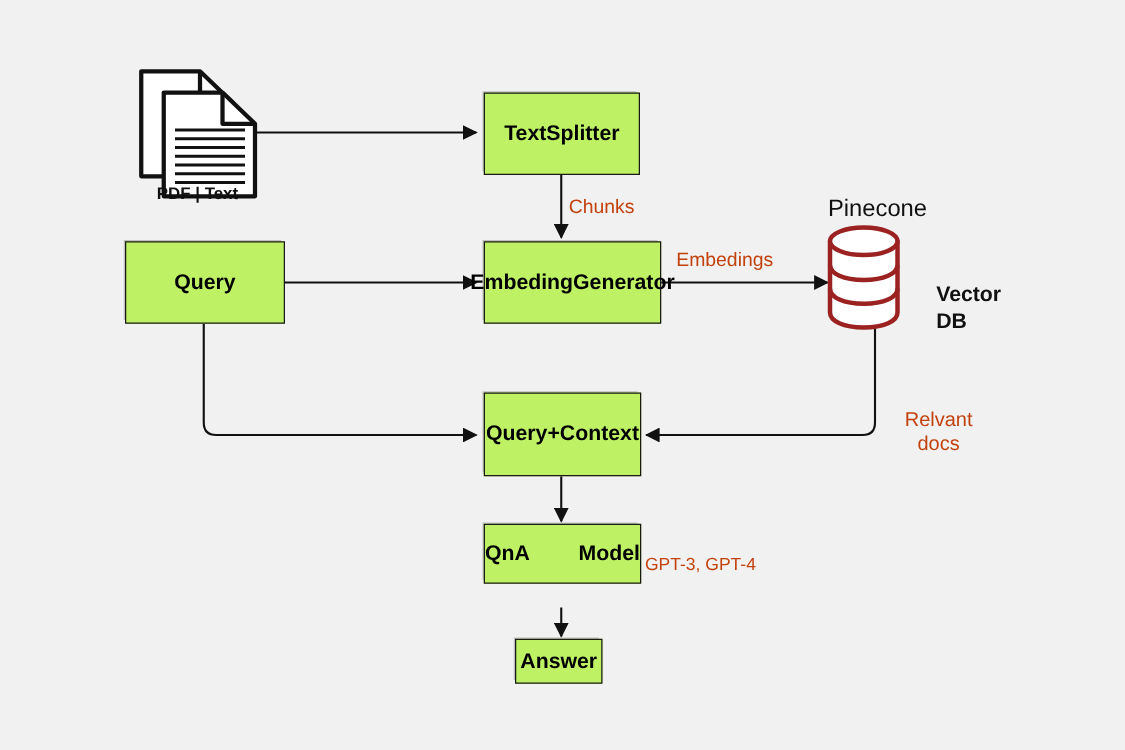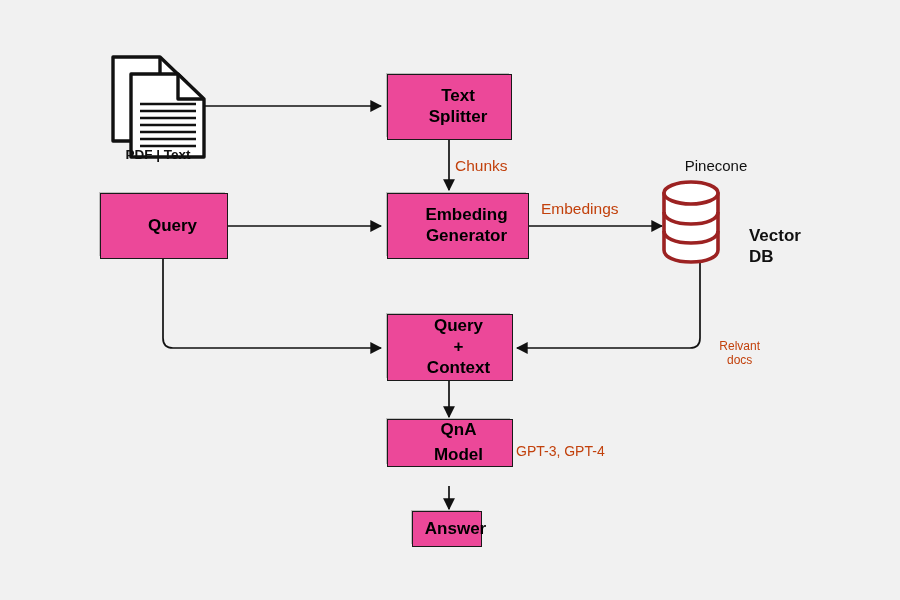--- a/index.html
+++ b/index.html
@@ -23,33 +23,32 @@
   }
   svg.layer {
     position: absolute;
     left: 0;
     top: 0;
     width: 900px;
     height: 600px;
   }
   .node {
     position: absolute;
-    background: #ec4899;
+    background: #bef264;
     border: 1.6px solid #1a1a1a;
     box-sizing: border-box;
     display: flex;
-    flex-direction: column;
+    flex-direction: row;
     align-items: center;
     justify-content: center;
     font-weight: bold;
     color: #000000;
     box-shadow: -2px -2px 0 -1px rgba(150,150,150,0.55);
     line-height: 1.22;
     text-align: center;
-    padding-left: 17px;
   }
   .node .ln { display: block; }
   .caption {
     position: absolute;
     color: #111111;
     text-align: center;
     line-height: 1.2;
     white-space: pre;
   }
   .caption.bold { font-weight: bold; }
@@ -137,28 +136,28 @@
 
       <path d="M 9 13 L 9 70 C 9 77 20 82 36 82 C 52 82 63 77 63 70 L 63 13 Z"></path>
 
       <ellipse cx="36" cy="13" rx="27" ry="11"></ellipse>
 
       <path d="M 9 32 C 9 39 20 44 36 44 C 52 44 63 39 63 32" fill="none"></path>
       <path d="M 9 51 C 9 58 20 63 36 63 C 52 63 63 58 63 51" fill="none"></path>
     </g>
   </svg>
 
-  <div class="caption" style="left:664px; top:157px; width:104px; font-size:15px;">Pinecone</div>
+  <div class="caption" style="left:650px; top:157px; width:104px; font-size:19px;">Pinecone</div>
 
   <div class="caption bold" style="left:730px; top:206px; width:90px; font-size:17px; text-align:left;">
     <span class="ln">Vector</span>
     <span class="ln">DB</span>
   </div>
 
-  <div class="edge-label" style="left:706px; top:324px; font-size:12px; text-align:center;">
+  <div class="edge-label" style="left:706px; top:307px; font-size:16px; text-align:center;">
     <span class="ln">Relvant</span>
     <span class="ln">docs</span>
   </div>
 
   <div class="node" style="left:387px; top:314px; width:126px; height:67px; font-size:17px;">
     <span class="ln">Query</span>
     <span class="ln">+</span>
     <span class="ln">Context</span>
   </div>
 

